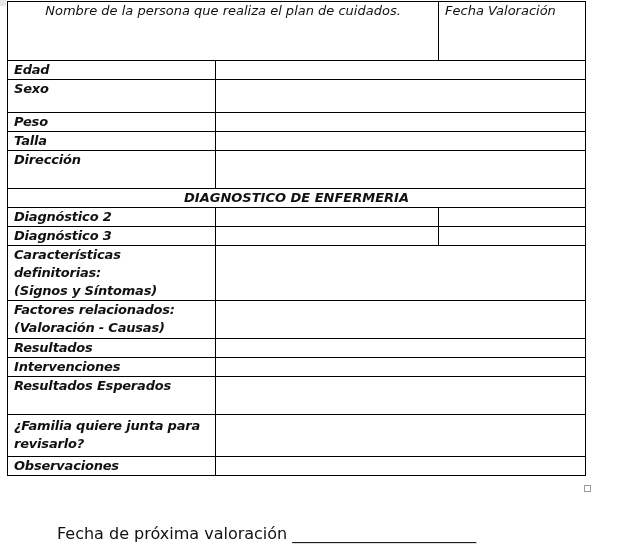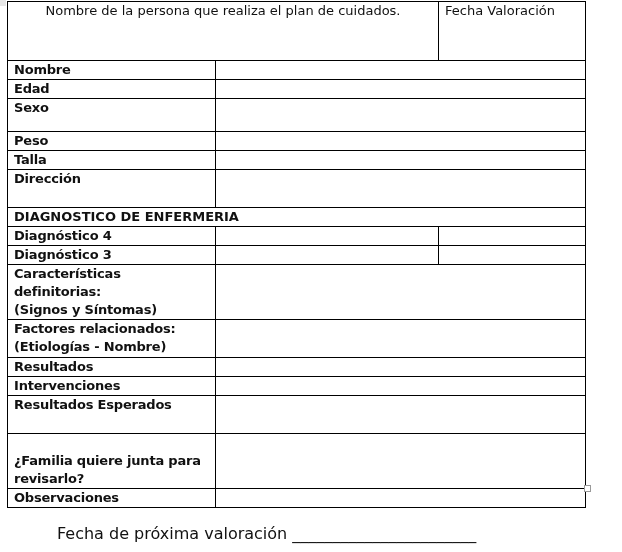--- a/index.html
+++ b/index.html
@@ -1,24 +1,24 @@
 <!DOCTYPE html>
 <html><head>
 <meta charset="utf-8">
 <style>
   html, body { margin:0; padding:0; background:#ffffff; }
   body { width:622px; height:552px; position:relative; overflow:hidden;
          font-family:"DejaVu Sans", sans-serif; color:#111; }
   .topstrip { position:absolute; left:0; top:0; width:6px; height:6px; background:#e6e6e6; }
   table.form { position:absolute; left:7px; top:1px; width:578px; border-collapse:collapse; table-layout:fixed; }
-  table.form td { border:1.5px solid #000; padding:0 6px; vertical-align:top; font-size:13px; line-height:18px; }
+  table.form td { border:1.5px solid #000; padding:0 6px; vertical-align:top; font-size:13px; line-height:18px;font-style:italic; }
   td.lbl { font-weight:bold; font-size:13px; letter-spacing:-0.2px; }
   td.hdr { font-size:13.5px; text-align:center; padding-top:3px; }
   td.hdr2 { font-size:13.5px; padding-top:3px; }
-  td.section { font-weight:bold; text-align:left; padding:0; line-height:18px; }
+  td.section { font-weight:bold; text-align:center; padding:0; line-height:18px; }
   .resize { position:absolute; left:584px; top:485px; width:5px; height:5px; border:1px solid #999; background:#fff; }
   .footer { position:absolute; left:57px; top:524px; font-size:16px; }
   .footer .line { letter-spacing:0px; }
 </style>
 </head>
 <body>
 
 <div class="topstrip"></div>
 
 <table class="form">
@@ -27,24 +27,20 @@
       <col style="width:173px">
       <col style="width:50px">
       <col style="width:147px">
   </colgroup>
   <tbody>
       <tr style="height:59px">
     <td class="hdr" colspan="3"><span>Nombre de la persona que realiza el plan de cuidados.</span></td>
     <td class="hdr2"><span>Fecha Valoración</span></td>
   </tr>
 
-  <tr style="height:19px">
-        <td class="lbl">Nombre</td>
-        <td colspan="3"></td>
-      </tr>
   <tr style="height:19px">
         <td class="lbl">Edad</td>
         <td colspan="3"></td>
       </tr>
   <tr style="height:33px">
         <td class="lbl">Sexo</td>
         <td colspan="3"></td>
       </tr>
   <tr style="height:19px">
         <td class="lbl">Peso</td>
@@ -57,52 +53,52 @@
   <tr style="height:38px">
         <td class="lbl">Dirección</td>
         <td colspan="3"></td>
       </tr>
 
   <tr style="height:19px">
         <td class="section" colspan="4">DIAGNOSTICO DE ENFERMERIA</td>
       </tr>
 
   <tr style="height:19px">
-        <td class="lbl">Diagnóstico 4</td>
+        <td class="lbl">Diagnóstico 2</td>
         <td colspan="2"></td>
         <td></td>
       </tr>
   <tr style="height:19px">
         <td class="lbl">Diagnóstico 3</td>
         <td colspan="2"></td>
         <td></td>
       </tr>
 
   <tr style="height:38px">
         <td class="lbl"><span>Características definitorias:</span><br><span>(Signos y Síntomas)</span></td>
         <td colspan="3"></td>
       </tr>
   <tr style="height:38px">
-        <td class="lbl"><span>Factores relacionados:</span><br><span>(Etiologías - Nombre)</span></td>
+        <td class="lbl"><span>Factores relacionados:</span><br><span>(Valoración - Causas)</span></td>
         <td colspan="3"></td>
       </tr>
   <tr style="height:19px">
         <td class="lbl">Resultados</td>
         <td colspan="3"></td>
       </tr>
   <tr style="height:19px">
         <td class="lbl">Intervenciones</td>
         <td colspan="3"></td>
       </tr>
   <tr style="height:38px">
         <td class="lbl">Resultados Esperados</td>
         <td colspan="3"></td>
       </tr>
   <tr style="height:42px">
-        <td class="lbl" style="padding-top:18px"><span>¿Familia quiere junta para</span><br><span>revisarlo?</span></td>
+        <td class="lbl" style="padding-top:2px"><span>¿Familia quiere junta para</span><br><span>revisarlo?</span></td>
         <td colspan="3"></td>
       </tr>
   <tr style="height:18px">
         <td class="lbl">Observaciones</td>
         <td colspan="3"></td>
       </tr>
 </tbody>
   </table>
 
 <div class="resize"></div>

